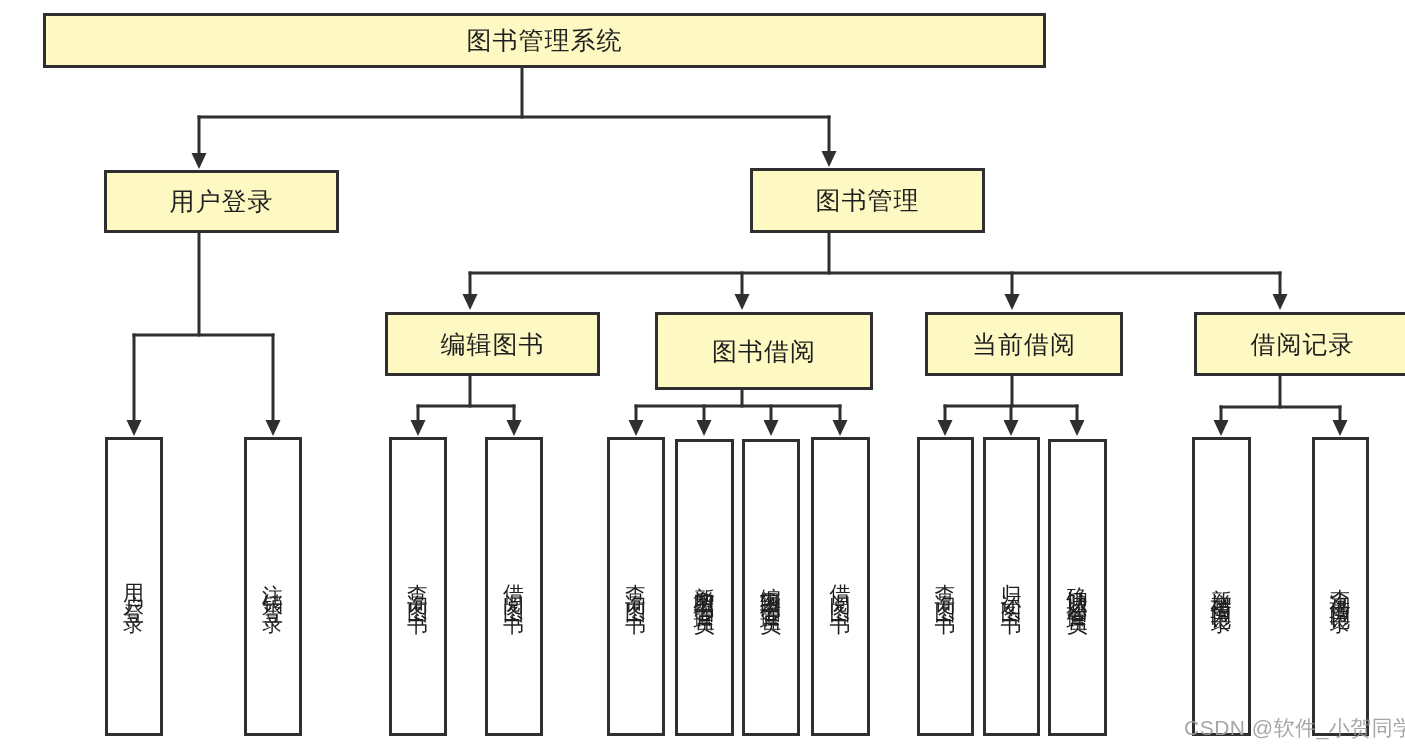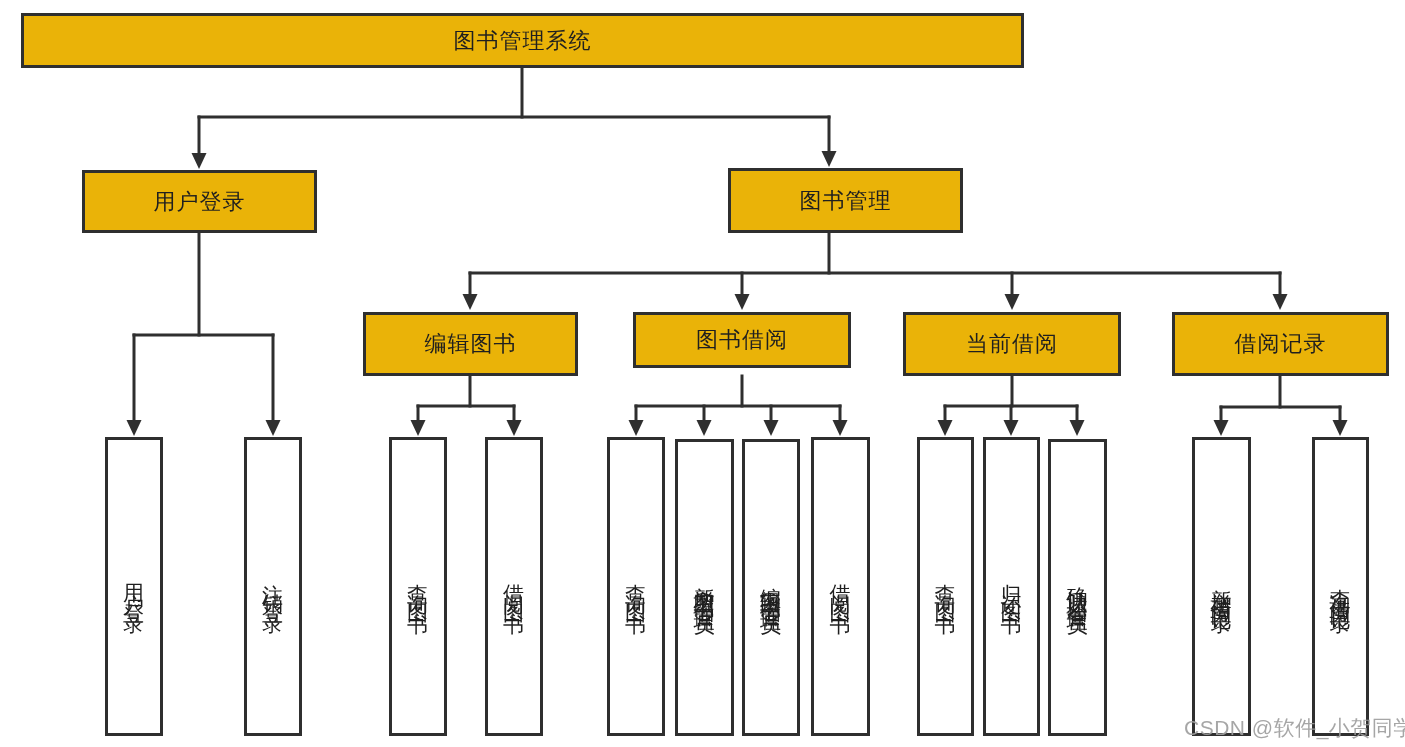--- a/index.html
+++ b/index.html
@@ -12,27 +12,28 @@
     color: #1f1f1f;
     overflow: hidden;
   }
   .wires { position: absolute; left: 0; top: 0; }
   .wires line { stroke: #2f2f2f; stroke-width: 3; stroke-linecap: square; }
   .wires polygon { fill: #2f2f2f; }
   .hbox {
     position: absolute;
     box-sizing: border-box;
     border: 3px solid #2f2f2f;
-    background: #eab308;
+    background: #fef9c3;
     display: flex;
     align-items: center;
     justify-content: center;
-    font-size: 22px;
+    font-size: 25px;
     letter-spacing: 1px;
     z-index: 2;
+    margin-left: 22px;
   }
   .vbox {
     position: absolute;
     box-sizing: border-box;
     top: 437px;
     height: 299px;
     border: 3px solid #2f2f2f;
     background: #ffffff;
     display: flex;
     align-items: center;
@@ -147,24 +148,24 @@
   <div class="hbox" style="left:82px; top:170px; width:235px; height:63px;">
     <span>用户登录</span>
   </div>
   <div class="hbox" style="left:728px; top:168px; width:235px; height:65px;">
     <span>图书管理</span>
   </div>
 
   <div class="hbox" style="left:363px; top:312px; width:215px; height:64px;">
     <span>编辑图书</span>
   </div>
-  <div class="hbox" style="left:633px; top:312px; width:218px; height:56px;">
+  <div class="hbox" style="left:633px; top:312px; width:218px; height:78px;">
     <span>图书借阅</span>
   </div>
-  <div class="hbox" style="left:903px; top:312px; width:218px; height:64px;">
+  <div class="hbox" style="left:903px; top:312px; width:198px; height:64px;">
     <span>当前借阅</span>
   </div>
   <div class="hbox" style="left:1172px; top:312px; width:217px; height:64px;">
     <span>借阅记录</span>
   </div>
 
   <div class="vbox sp-wide" style="left:105px; width:58px;">
     <span class="vtext">用户登录</span>
   </div>
   <div class="vbox sp-wide" style="left:244px; width:58px;">

